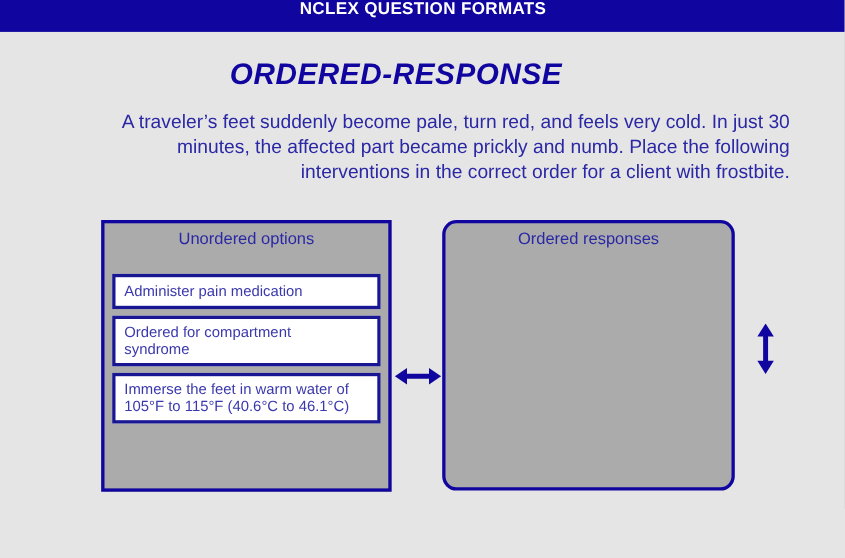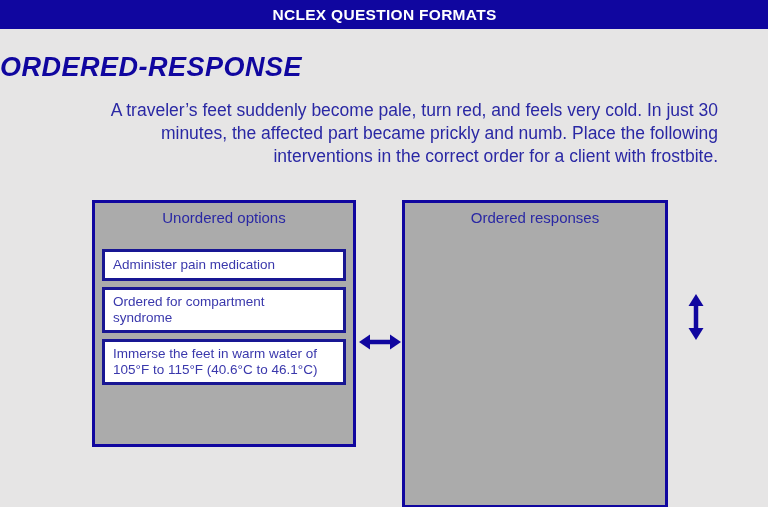--- a/index.html
+++ b/index.html
@@ -16,22 +16,23 @@
   }
 
   
   .topbar {
     position: absolute;
     top: 0; left: 0;
     width: 768px; height: 29px;
     background: #10069F;
     display: flex;
     align-items: center;
-    justify-content: center;
+    justify-content: flex-start;
     padding: 0 7px 0 8px;
+    flex-direction: column;
   }
   .topbar-title {
     color: #ffffff;
     font-size: 15.5px;
     font-weight: bold;
     letter-spacing: 0.3px;
   }
   .logo {
     background: #ffffff;
     border: 2px solid #3DAE49;
@@ -42,21 +43,21 @@
     line-height: 16px;
   }
   .logo .logo-nurses { color: #1B2A6B; }
   .logo .logo-labs { color: #3DAE49; }
 
   
   .section-title {
     position: absolute;
     top: 52px; left: 0;
     width: 720px;
-    text-align: left;
+    text-align: center;
     font-size: 27px;
     font-weight: bold;
     font-style: italic;
     color: #10069F;
     letter-spacing: 0.5px;
   }
 
   
   .question {
     position: absolute;
@@ -68,21 +69,21 @@
     text-align: right;
   }
 
   
   .panel {
     position: absolute;
     background: #ABABAB;
     border: 3px solid #10069F;
   }
   .panel-unordered { left: 92px;  top: 200px; width: 264px; height: 247px; }
-  .panel-ordered   { left: 402px; top: 200px; width: 266px; height: 308px; }
+  .panel-ordered   { left: 402px; top: 200px; width: 266px; height: 246px; border-radius: 13px; }
   .panel-title {
     text-align: center;
     font-size: 15px;
     color: #2A28A4;
     margin: 6px 0 23px 0;
   }
   .option {
     background: #ffffff;
     border: 3px solid #181693;
     margin: 0 7px 6px 7px;

